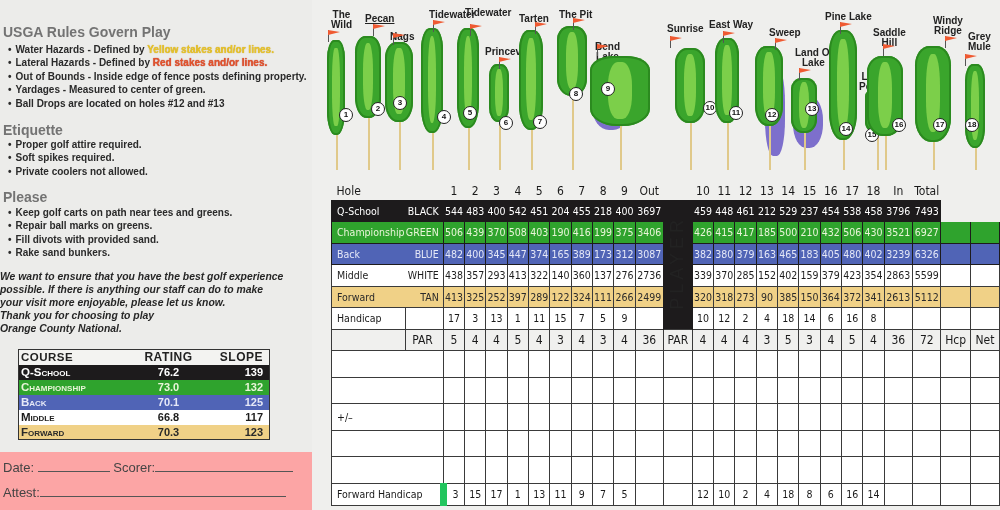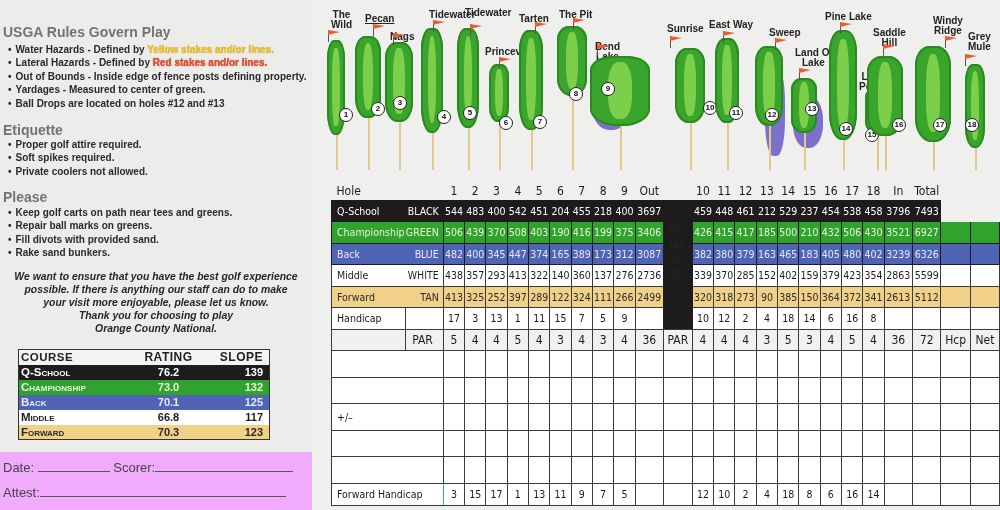--- a/index.html
+++ b/index.html
@@ -6,31 +6,31 @@
   html, body { width: 1000px; height: 510px; overflow: hidden; background: #efefed; }
   body { position: relative; font-family: "Liberation Sans", sans-serif; color: #1a1a1a; }
 
   
   .left { position: absolute; left: 0; top: 0; width: 312px; height: 452px; background: #ececea; }
   .sec-title { position: absolute; left: 3px; font-weight: bold; font-size: 14px; color: #737373; }
   .bullets { position: absolute; left: 8px; list-style: none; font-size: 10px; font-weight: bold; color: #2a2a2a; line-height: 13.4px; }
   .bullets li::before { content: "\2022"; margin-right: 4px; }
   .hl-yellow { color: #e8c42a; text-shadow: 0 0 1px #b88e00; font-weight: bold; }
   .hl-red { color: #e2542d; text-shadow: 0 0 1px #b02010; font-weight: bold; }
-  .note { position: absolute; left: 0; top: 270px; width: 312px; text-align: center; font-style: italic; font-weight: bold; font-size: 10.4px; line-height: 13px; color: #262626; }
+  .note { position: absolute; left: 0; top: 270px; width: 312px; text-align: left; font-style: italic; font-weight: bold; font-size: 10.4px; line-height: 13px; color: #262626; }
 
   .rating { position: absolute; left: 18px; top: 349px; width: 252px; border: 1.5px solid #333; border-collapse: collapse; font-size: 11px; font-weight: bold; }
   .rating td { height: 15px; padding: 0 2px; }
   .rating .hdr td { background: #f3f3f1; color: #222; font-size: 12px; letter-spacing: .5px; }
   .rating td.c1 { width: 110px; font-variant: small-caps; font-size: 11.5px; }
   .rating td.c2 { width: 80px; text-align: center; }
   .rating td.c3 { text-align: right; padding-right: 6px; }
   .rating tr.hdr td.c1 { font-variant: normal; }
 
-  .sign { position: absolute; left: 0; top: 452px; width: 312px; height: 58px; background: #f0abfc; }
+  .sign { position: absolute; left: 0; top: 452px; width: 312px; height: 58px; background: #fca5a5; }
   .sign .line { position: absolute; left: 3px; font-size: 13px; color: #444; font-family: "Liberation Sans", sans-serif; }
   .sign .blank { display: inline-block; border-bottom: 1px solid #555; height: 11px; vertical-align: baseline; }
 
   
   .map { position: absolute; left: 325px; top: 0; width: 675px; height: 182px; }
   .hole-name { position: absolute; font-weight: bold; font-size: 10px; line-height: 10px; color: #222; text-align: center; white-space: nowrap; }
   .hole-shape { position: absolute; background: #3aa52c; border-radius: 40% 40% 45% 45% / 20% 20% 25% 25%; box-shadow: inset 0 0 0 2px #2b8a1f; }
   .hole-shape .fw { position: absolute; left: 30%; right: 30%; top: 8%; bottom: 10%; background: #7ccf4a; border-radius: 40%; }
   .hole-num { position: absolute; width: 14px; height: 14px; border-radius: 50%; background: #fff; border: 1.5px solid #222; font-size: 8px; font-weight: bold; text-align: center; line-height: 11px; color: #111; }
   .flag { position: absolute; width: 12px; height: 7px; background: #ef5a32; clip-path: polygon(0 0, 100% 30%, 0 70%); }
@@ -687,21 +687,21 @@
         <td class="num"></td>
         <td class="num"></td>
         <td class="num"></td>
         <td class="num"></td>
         <td class="tot"></td>
         <td class="tot"></td>
         <td class="extra"></td>
         <td class="extra"></td>
       </tr>
       <tr class="fwdh">
-        <td colspan="2" class="name" style="border-right:1px solid #22c55e">Forward Handicap</td>
+        <td colspan="2" class="name" style="border-right:7px solid #22c55e">Forward Handicap</td>
         <td class="num">3</td>
         <td class="num">15</td>
         <td class="num">17</td>
         <td class="num">1</td>
         <td class="num">13</td>
         <td class="num">11</td>
         <td class="num">9</td>
         <td class="num">7</td>
         <td class="num">5</td>
         <td class="tot"></td>

